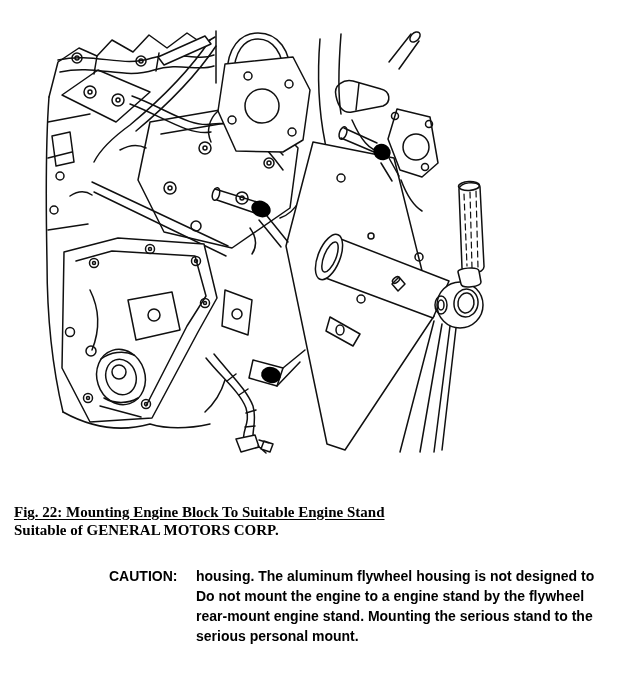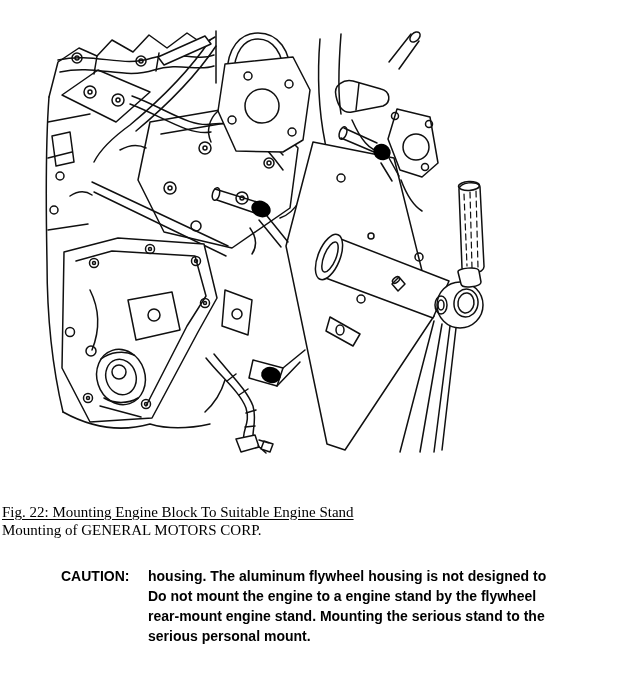--- a/index.html
+++ b/index.html
@@ -2,26 +2,26 @@
 <html><head>
 <meta charset="utf-8">
 <style>
   html,body{margin:0;padding:0;}
   body{
     width:641px;height:686px;background:#ffffff;position:relative;overflow:hidden;
     font-family:"Liberation Serif",serif;color:#000;
   }
   .figure-wrap{position:absolute;left:0;top:0;width:641px;height:500px;}
   .figure-wrap svg{display:block;}
-  .caption{position:absolute;left:2px;top:503px;width:620px;
-    font-family:"Liberation Serif",serif;font-weight:normal;font-size:15px;line-height:18px;}
+  .caption{position:absolute;left:14px;top:503px;width:620px;
+    font-family:"Liberation Serif",serif;font-weight:bold;font-size:15px;line-height:18px;}
   .caption-title{text-decoration:underline;text-underline-offset:2px;}
   .caution{position:absolute;left:61px;top:566px;display:flex;
     font-family:"Liberation Sans",sans-serif;font-weight:bold;font-size:14px;line-height:20px;}
-  .caution-label{width:87px;flex:0 0 auto;white-space:nowrap;}
+  .caution-label{width:87px;flex:0 0 auto;white-space:nowrap;margin-left:48px;}
   .caution-lines{width:494px;}
 </style>
 </head>
 <body>
 
 <div class="page">
 
   <div class="figure-wrap">
     <svg width="641" height="500" viewBox="0 0 641 500">
       <g fill="none" stroke="#101010" stroke-width="1.5" stroke-linejoin="round" stroke-linecap="round">
@@ -186,21 +186,21 @@
             <path d="M283,368 L305,350 M277,386 L300,362"></path>
             <ellipse cx="271" cy="375" rx="10" ry="8" transform="rotate(15 271 375)" fill="#000" stroke="none"></ellipse>
           </g>
         </g>
       </g>
     </svg>
   </div>
 
   <div class="caption">
     <div class="caption-title">Fig. 22: Mounting Engine Block To Suitable Engine Stand</div>
-    <div class="caption-courtesy">Mounting of GENERAL MOTORS CORP.</div>
+    <div class="caption-courtesy">Suitable of GENERAL MOTORS CORP.</div>
   </div>
 
   <div class="caution">
     <div class="caution-label">CAUTION:</div>
     <div class="caution-lines">
       <div>housing. The aluminum flywheel housing is not designed to</div>
       <div>Do not mount the engine to a engine stand by the flywheel</div>
       <div>rear-mount engine stand. Mounting the serious stand to the</div>
       <div>serious personal mount.</div>
     </div>

